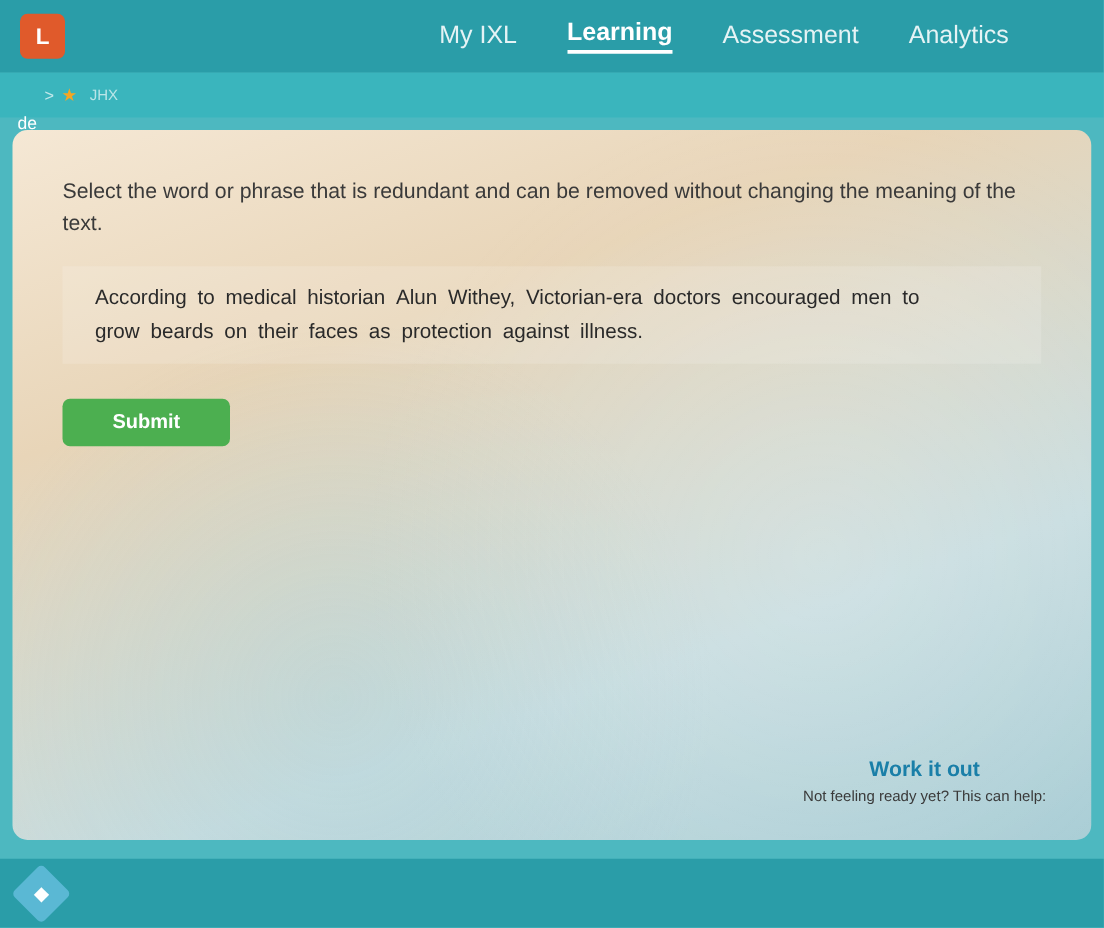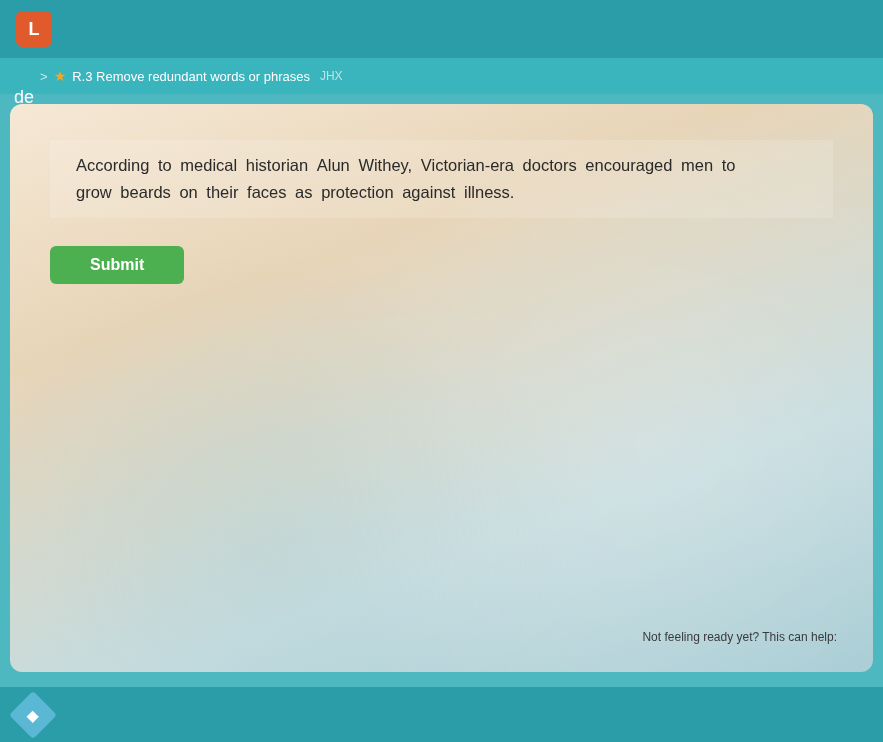--- a/index.html
+++ b/index.html
@@ -59,21 +59,21 @@
       height: 36px;
       display: flex;
       align-items: center;
       padding: 0 14px;
       font-size: 13px;
       color: white;
       gap: 6px;
     }
     .breadcrumb-text {
       color: white;
-      font-size: 18px;
+      font-size: 14px;
       margin-top: 43px;
     }
     .breadcrumb-arrow {
       color: rgba(255,255,255,0.7);
     }
     .breadcrumb-star {
       color: #f5a623;
       font-size: 14px;
     }
     .breadcrumb-skill {
@@ -219,32 +219,38 @@
       font-size: 16px;
     }
   </style>
 </head>
 <body>
 
 <div class="header">
   <div class="header-logo">
     <span>L</span>
   </div>
+  <nav class="nav-items">
+    <a class="nav-item">My IXL</a>
+    <a class="nav-item active">Learning</a>
+    <a class="nav-item">Assessment</a>
+    <a class="nav-item">Analytics</a>
+  </nav>
 </div>
 
 <div class="breadcrumb-bar">
   <span class="breadcrumb-text">de</span>
   <span class="breadcrumb-arrow">&gt;</span>
   <span class="breadcrumb-star">★</span>
-  <span class="breadcrumb-skill">R.3 Remove redundant words or phrases</span>
   <span class="breadcrumb-code">JHX</span>
 </div>
 
 <div class="main-content">
 
+  <p class="question-instruction">Select the word or phrase that is redundant and can be removed without changing the meaning of the text.</p>
 
   <div class="passage-box">
     <p class="passage-text">
       <span class="clickable-word">According</span>
       <span class="clickable-word">to</span>
       <span class="clickable-word">medical</span>
       <span class="clickable-word">historian</span>
       <span class="clickable-word">Alun</span>
       <span class="clickable-word">Withey,</span>
       <span class="clickable-word">Victorian-era</span>
@@ -260,20 +266,21 @@
       <span class="clickable-word">as</span>
       <span class="clickable-word">protection</span>
       <span class="clickable-word">against</span>
       <span class="clickable-word">illness.</span>
     </p>
   </div>
 
   <button class="submit-btn">Submit</button>
 
   <div class="work-it-out">
+    <div class="work-it-out-title">Work it out</div>
     <div class="work-it-out-subtitle">Not feeling ready yet? This can help:</div>
   </div>
 
 </div>
 
 <div class="bottom-bar">
   <div class="bottom-diamond">
     <span class="bottom-diamond-inner">◆</span>
   </div>
 </div>

